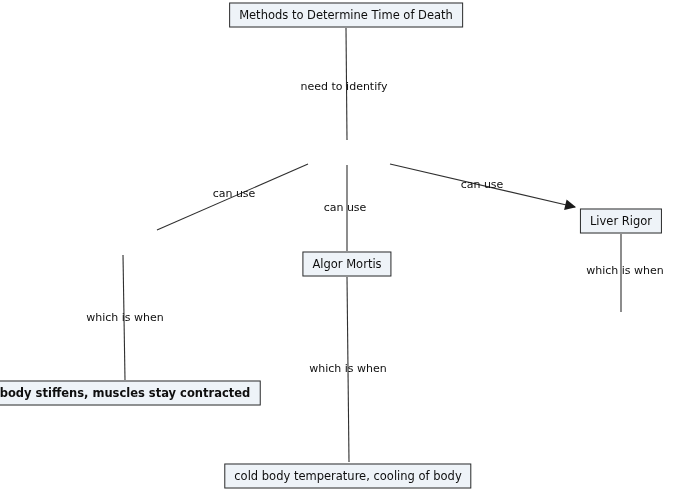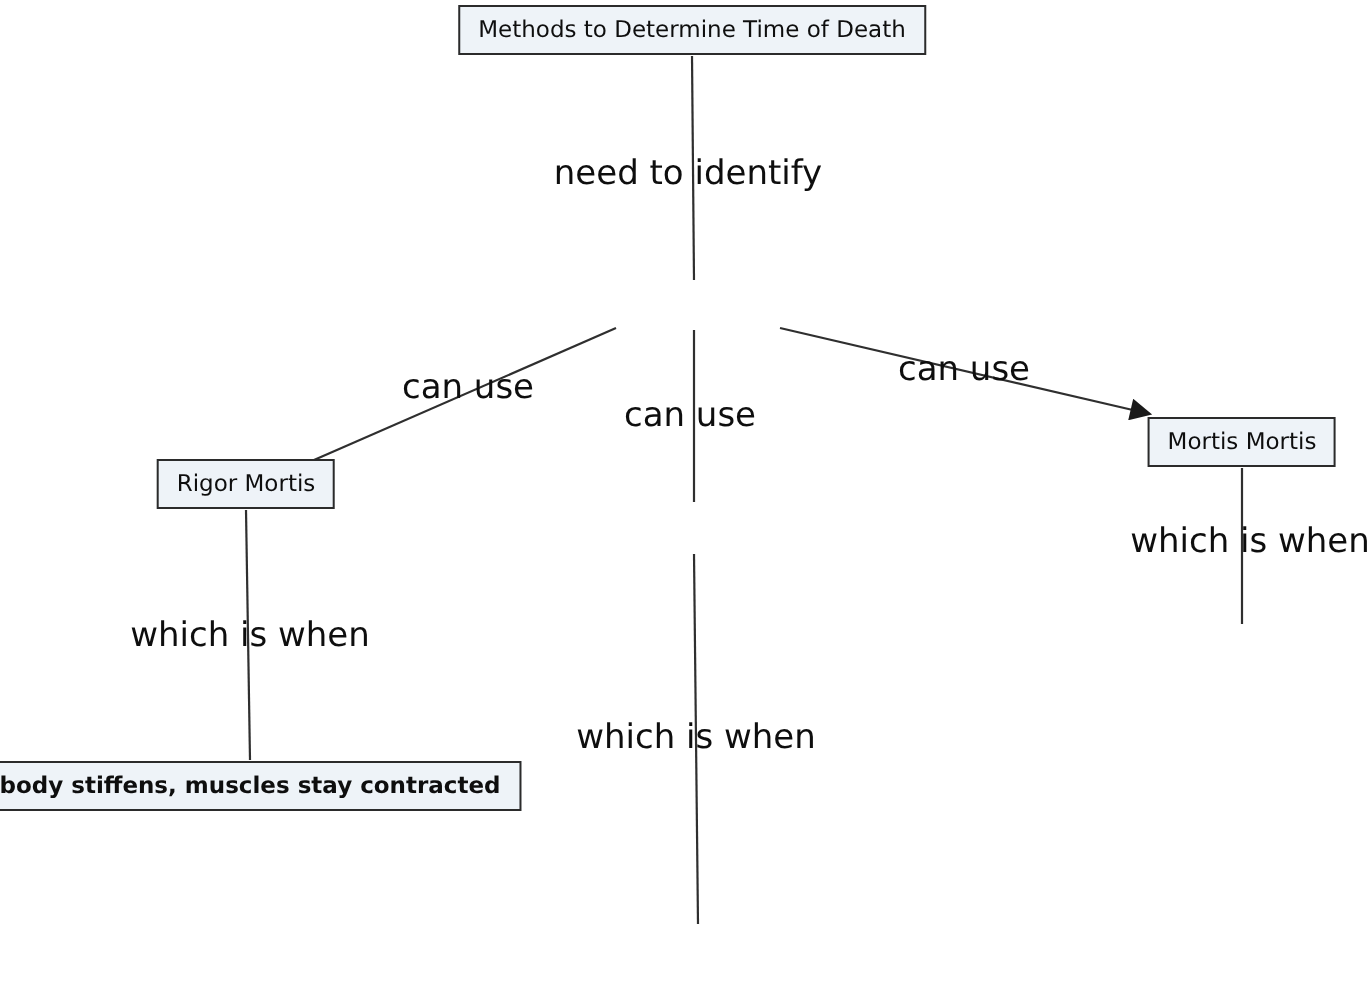--- a/index.html
+++ b/index.html
@@ -31,21 +31,21 @@
     font-size: 11.5px;
     line-height: 15px;
     color: #0e0e0e;
     white-space: nowrap;
     text-align: center;
     box-sizing: border-box;
   }
   .edge-label {
     position: absolute;
     transform: translate(-50%, -50%);
-    font-size: 17px;
+    font-size: 11px;
     line-height: 14px;
     color: #0e0e0e;
     white-space: nowrap;
     text-align: center;
   }
   
   .n-methods     { left: 346px; top: 15px;  }
   .n-pmi         { left: 347px; top: 152px; }
   .n-rigor       { left: 123px; top: 242px; }
   .n-algor       { left: 347px; top: 264px; }
@@ -76,23 +76,24 @@
     <line class="edge" x1="346" y1="28" x2="347" y2="140"></line>
     <line class="edge" x1="308" y1="164" x2="157" y2="230"></line>
     <line class="edge" x1="347" y1="165" x2="347" y2="251"></line>
     <line class="edge" x1="390" y1="164" x2="575" y2="207" marker-end="url(#arrowhead)"></line>
     <line class="edge" x1="123" y1="255" x2="125" y2="380"></line>
     <line class="edge" x1="347" y1="277" x2="349" y2="462"></line>
     <line class="edge" x1="621" y1="234" x2="621" y2="312"></line>
   </svg>
 
   <div class="node n-methods">Methods to Determine Time of Death</div>
-  <div class="node n-rigor">Rigor Mortis</div>
-  <div class="node n-liver">Mortis Mortis</div>
+  <div class="node n-algor">Algor Mortis</div>
+  <div class="node n-liver">Liver Rigor</div>
   <div class="node n-rigor-desc">body stiffens, muscles stay contracted</div>
+  <div class="node n-algor-desc">cold body temperature, cooling of body</div>
 
   <div class="edge-label l-need">need to identify</div>
   <div class="edge-label l-canuse-left">can use</div>
   <div class="edge-label l-canuse-center">can use</div>
   <div class="edge-label l-canuse-right">can use</div>
   <div class="edge-label l-wiw-left">which is when</div>
   <div class="edge-label l-wiw-center">which is when</div>
   <div class="edge-label l-wiw-right">which is when</div>
 
 </div>

